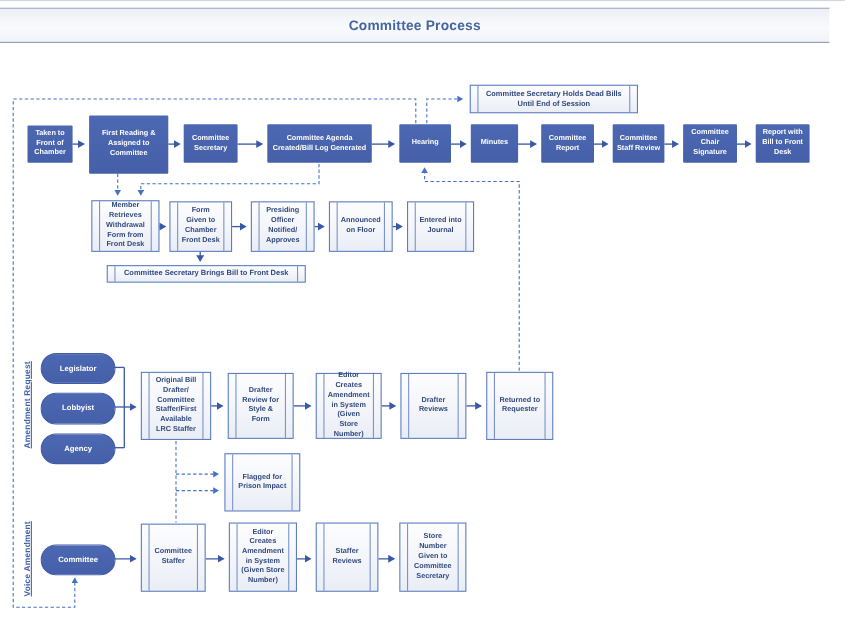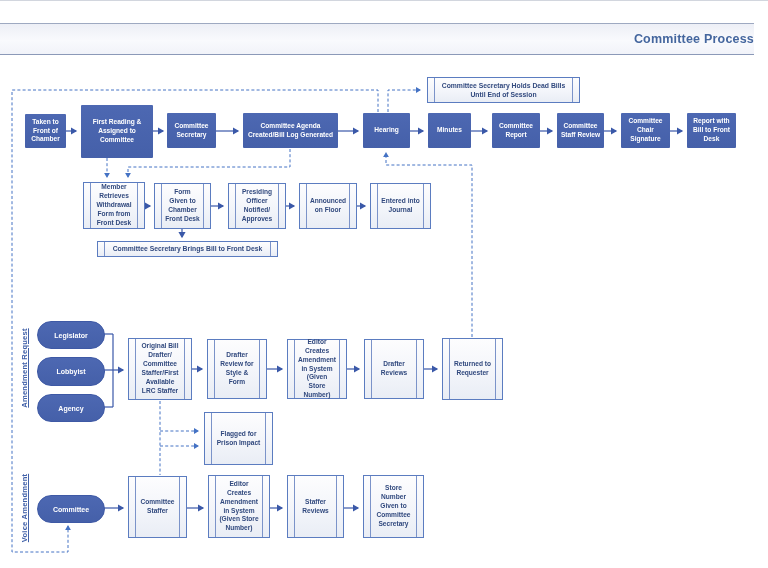--- a/index.html
+++ b/index.html
@@ -4,21 +4,21 @@
 <style>
   html,body{margin:0;padding:0;background:#fff;}
   body{width:768px;height:568px;position:relative;overflow:hidden;
        font-family:"Liberation Sans",sans-serif;}
   .canvas{position:absolute;inset:0;width:768px;height:568px;}
 
   .topline{position:absolute;top:0;left:0;width:768px;height:1px;background:#d2d6de;}
   .titlebar{position:absolute;top:7px;left:0;width:754px;height:30px;
     background:linear-gradient(180deg,#edeff6 0%,#f9fafd 55%,#f1f3f9 100%);
     border-top:1px solid #9ea9c1;border-bottom:1px solid #8b99b8;
-    display:flex;align-items:center;justify-content:flex-end;margin-top:16px;}
+    display:flex;align-items:center;justify-content:center;}
   .titlebar .t{color:#44669e;font-size:12.5px;font-weight:700;letter-spacing:.2px;}
 
   .wires{position:absolute;top:0;left:0;}
 
   
   .nb{position:absolute;background:linear-gradient(180deg,#4d68b2,#4560a9);
 ewall    border:1px solid #3e59a5;}
   .nb{border-radius:1px;display:flex;align-items:center;justify-content:center;
       text-align:center;color:#fff;font-weight:700;font-size:6.6px;line-height:1.32;
       padding:2px 3px;box-sizing:border-box;}

